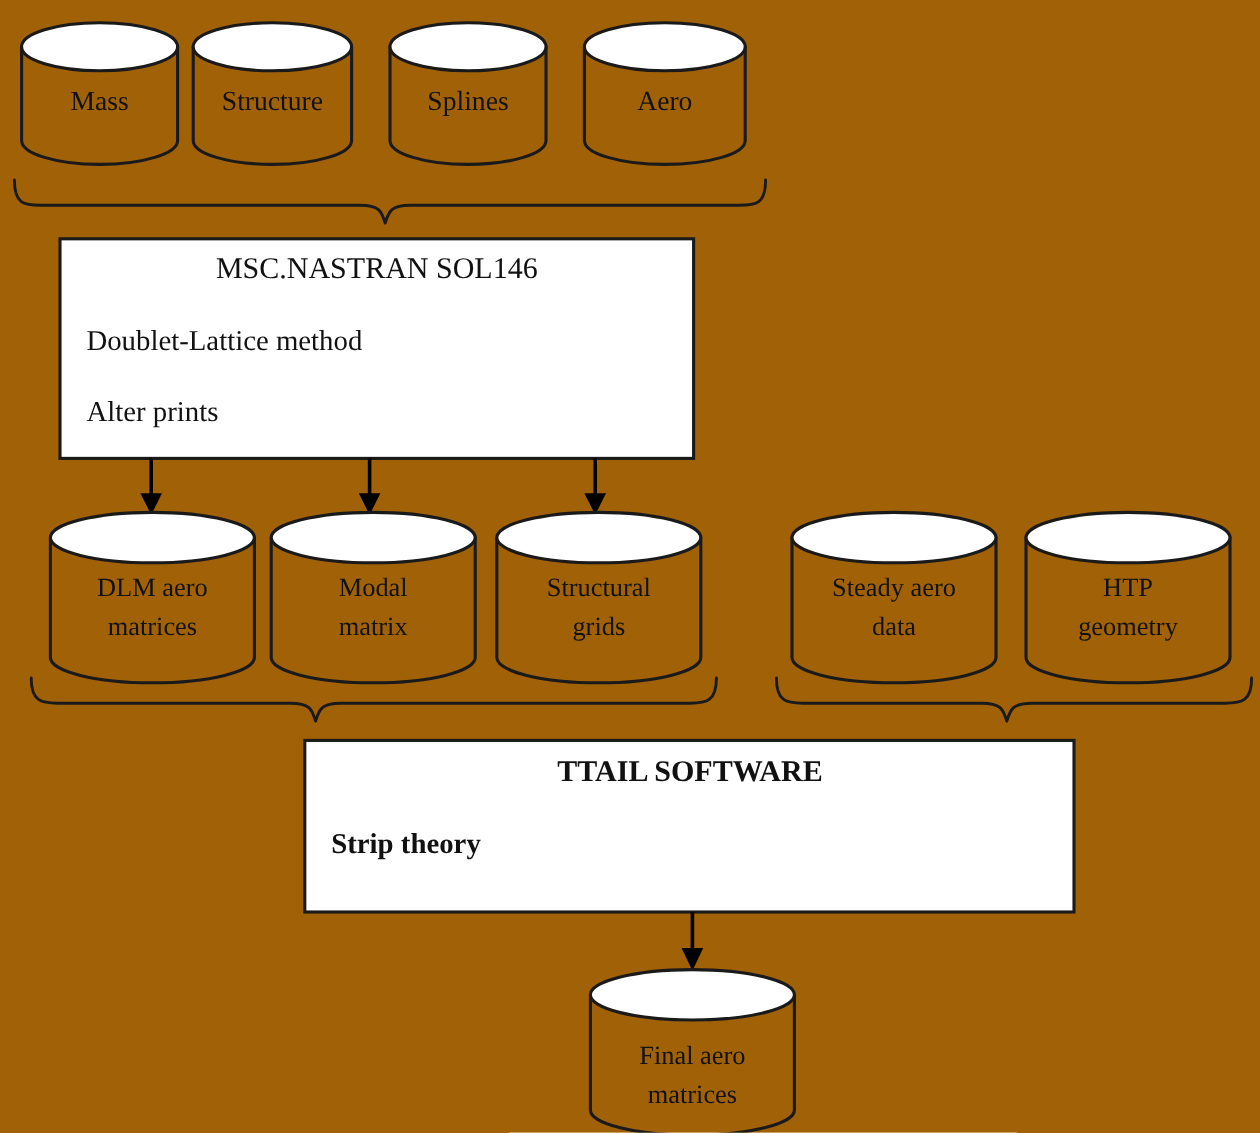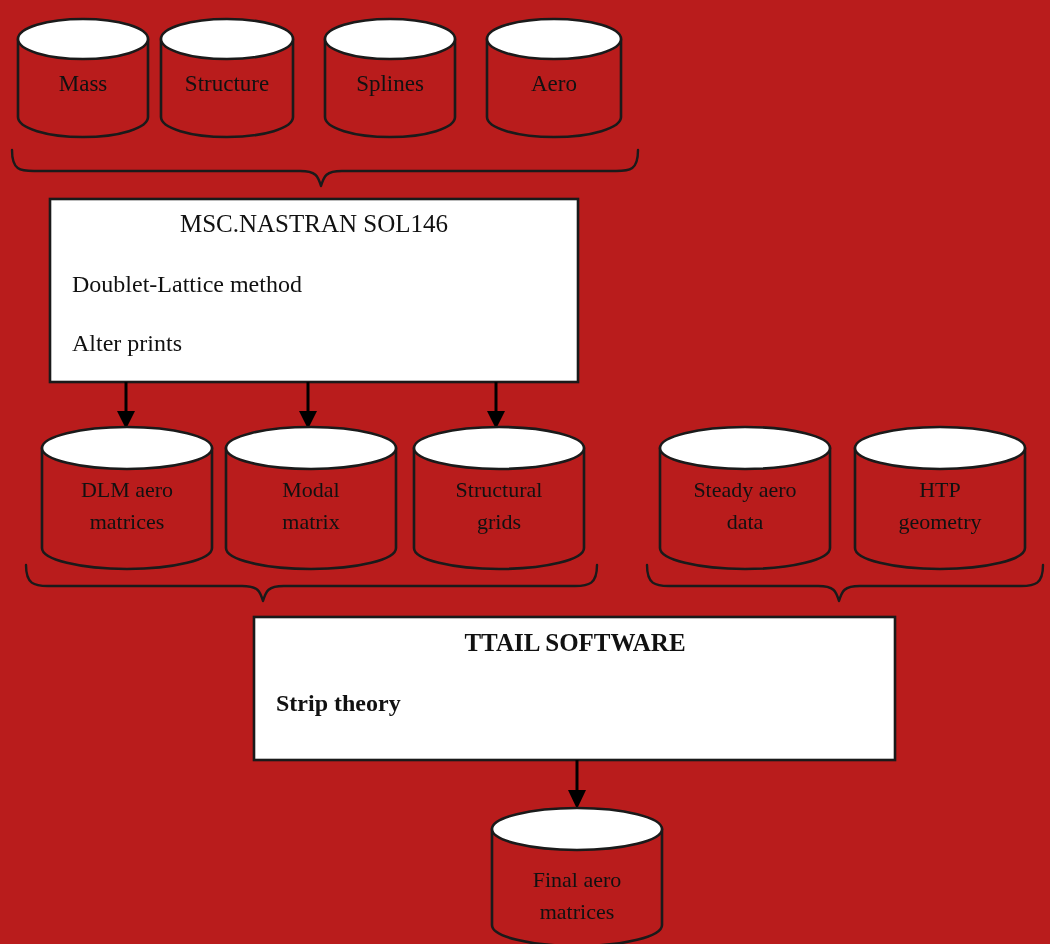--- a/index.html
+++ b/index.html
@@ -10,21 +10,21 @@
   body {
     width: 1050px;
     height: 944px;
     font-family: "Liberation Serif", "DejaVu Serif", serif;
     overflow: hidden;
   }
   #diagram-root {
     position: relative;
     width: 1050px;
     height: 944px;
-    background: #b91c1c;
+    background: #a16207;
   }
   svg.canvas {
     position: absolute;
     top: 0;
     left: 0;
     width: 1050px;
     height: 944px;
   }
   .cyl-top {
     fill: #ffffff;

